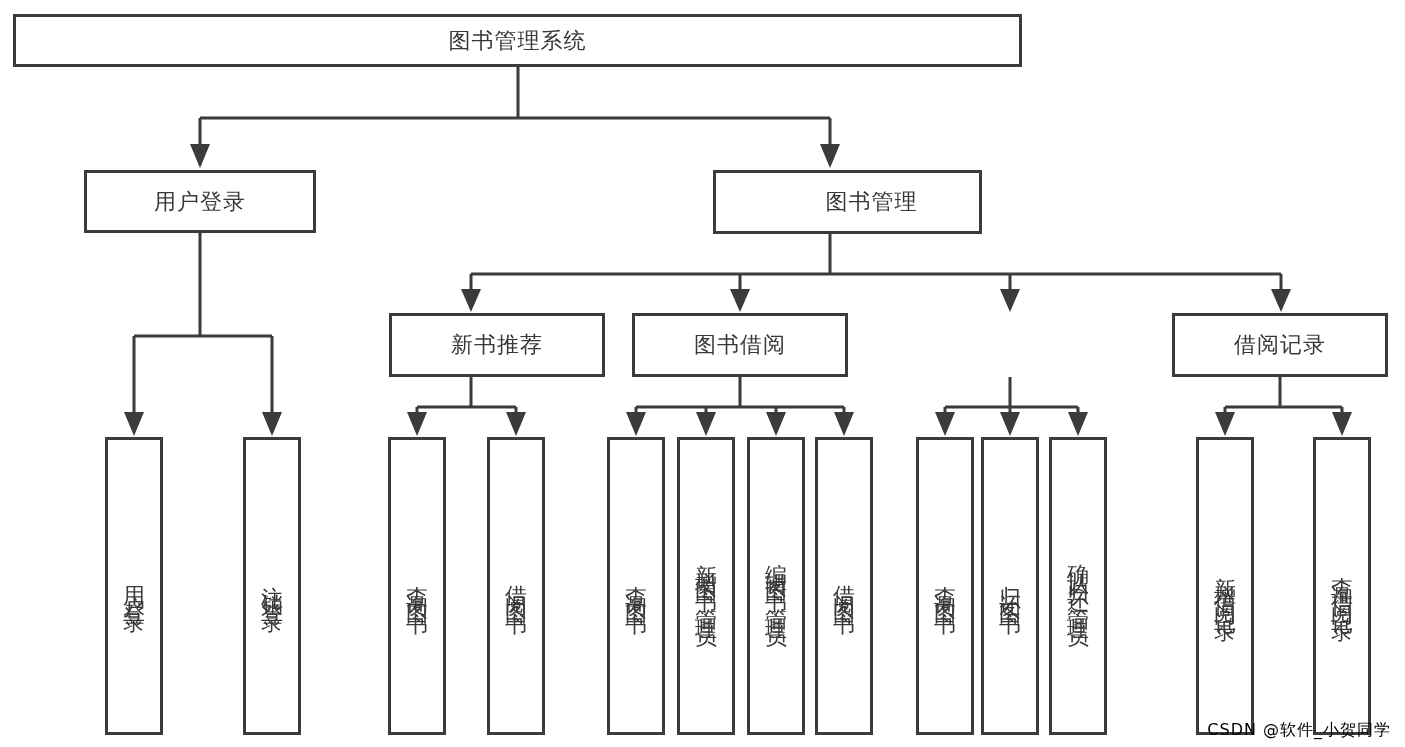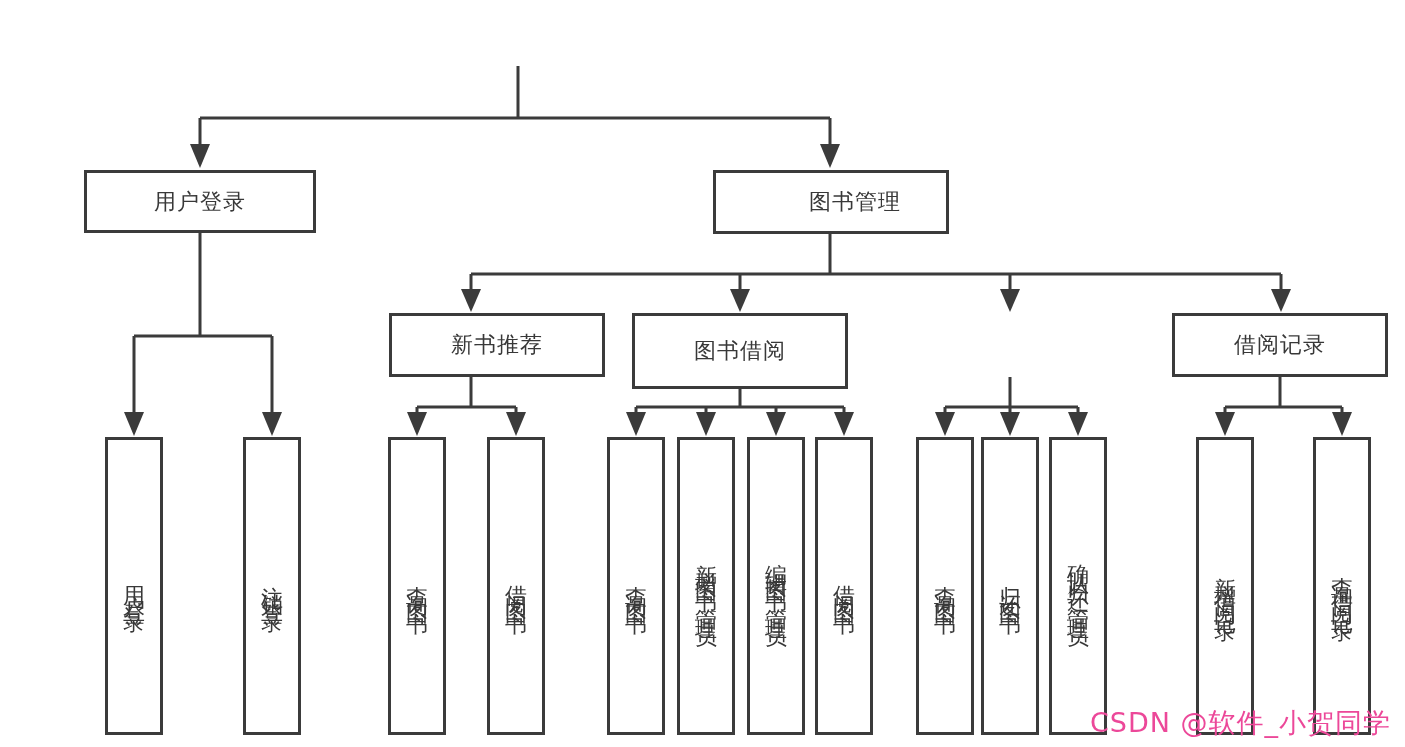--- a/index.html
+++ b/index.html
@@ -27,22 +27,22 @@
   .leaf .vtext{
     writing-mode:vertical-rl;
     line-height:1;
     letter-spacing:9px;
     font-size:22px;
     color:#383838;
   }
   .watermark{
     position:absolute;
     right:14px;bottom:6px;
-    font-size:27px;
-    color:#ec4899;
+    font-size:16px;
+    color:#000000;
     letter-spacing:1px;
     z-index:5;
     white-space:nowrap;
   }
 </style>
 </head>
 <body>
 
 <div class="stage">
 
@@ -73,32 +73,35 @@
     <polygon points="696,412 716,412 706,436"></polygon>
     <polygon points="766,412 786,412 776,436"></polygon>
     <polygon points="834,412 854,412 844,436"></polygon>
     <polygon points="935,412 955,412 945,436"></polygon>
     <polygon points="1000,412 1020,412 1010,436"></polygon>
     <polygon points="1068,412 1088,412 1078,436"></polygon>
     <polygon points="1215,412 1235,412 1225,436"></polygon>
     <polygon points="1332,412 1352,412 1342,436"></polygon>
   </svg>
 
+  <div class="node" style="left:13px;top:14px;width:1009px;height:53px;">
+    <span>图书管理系统</span>
+  </div>
 
   <div class="node" style="left:84px;top:170px;width:232px;height:63px;">
     <span>用户登录</span>
   </div>
-  <div class="node" style="left:713px;top:170px;width:236px;height:64px;padding-left:48px;">
+  <div class="node" style="left:713px;top:170px;width:269px;height:64px;padding-left:48px;">
     <span>图书管理</span>
   </div>
 
   <div class="node" style="left:363px;top:313px;width:216px;height:64px;margin-left:26px;">
     <span>新书推荐</span>
   </div>
-  <div class="node" style="left:632px;top:313px;width:216px;height:76px;">
+  <div class="node" style="left:632px;top:313px;width:216px;height:64px;">
     <span>图书借阅</span>
   </div>
   <div class="node" style="left:1172px;top:313px;width:216px;height:64px;">
     <span>借阅记录</span>
   </div>
 
   <div class="node leaf" style="left:105px;top:437px;width:58px;height:298px;">
     <span class="vtext">用户登录</span>
   </div>
   <div class="node leaf" style="left:243px;top:437px;width:58px;height:298px;">

